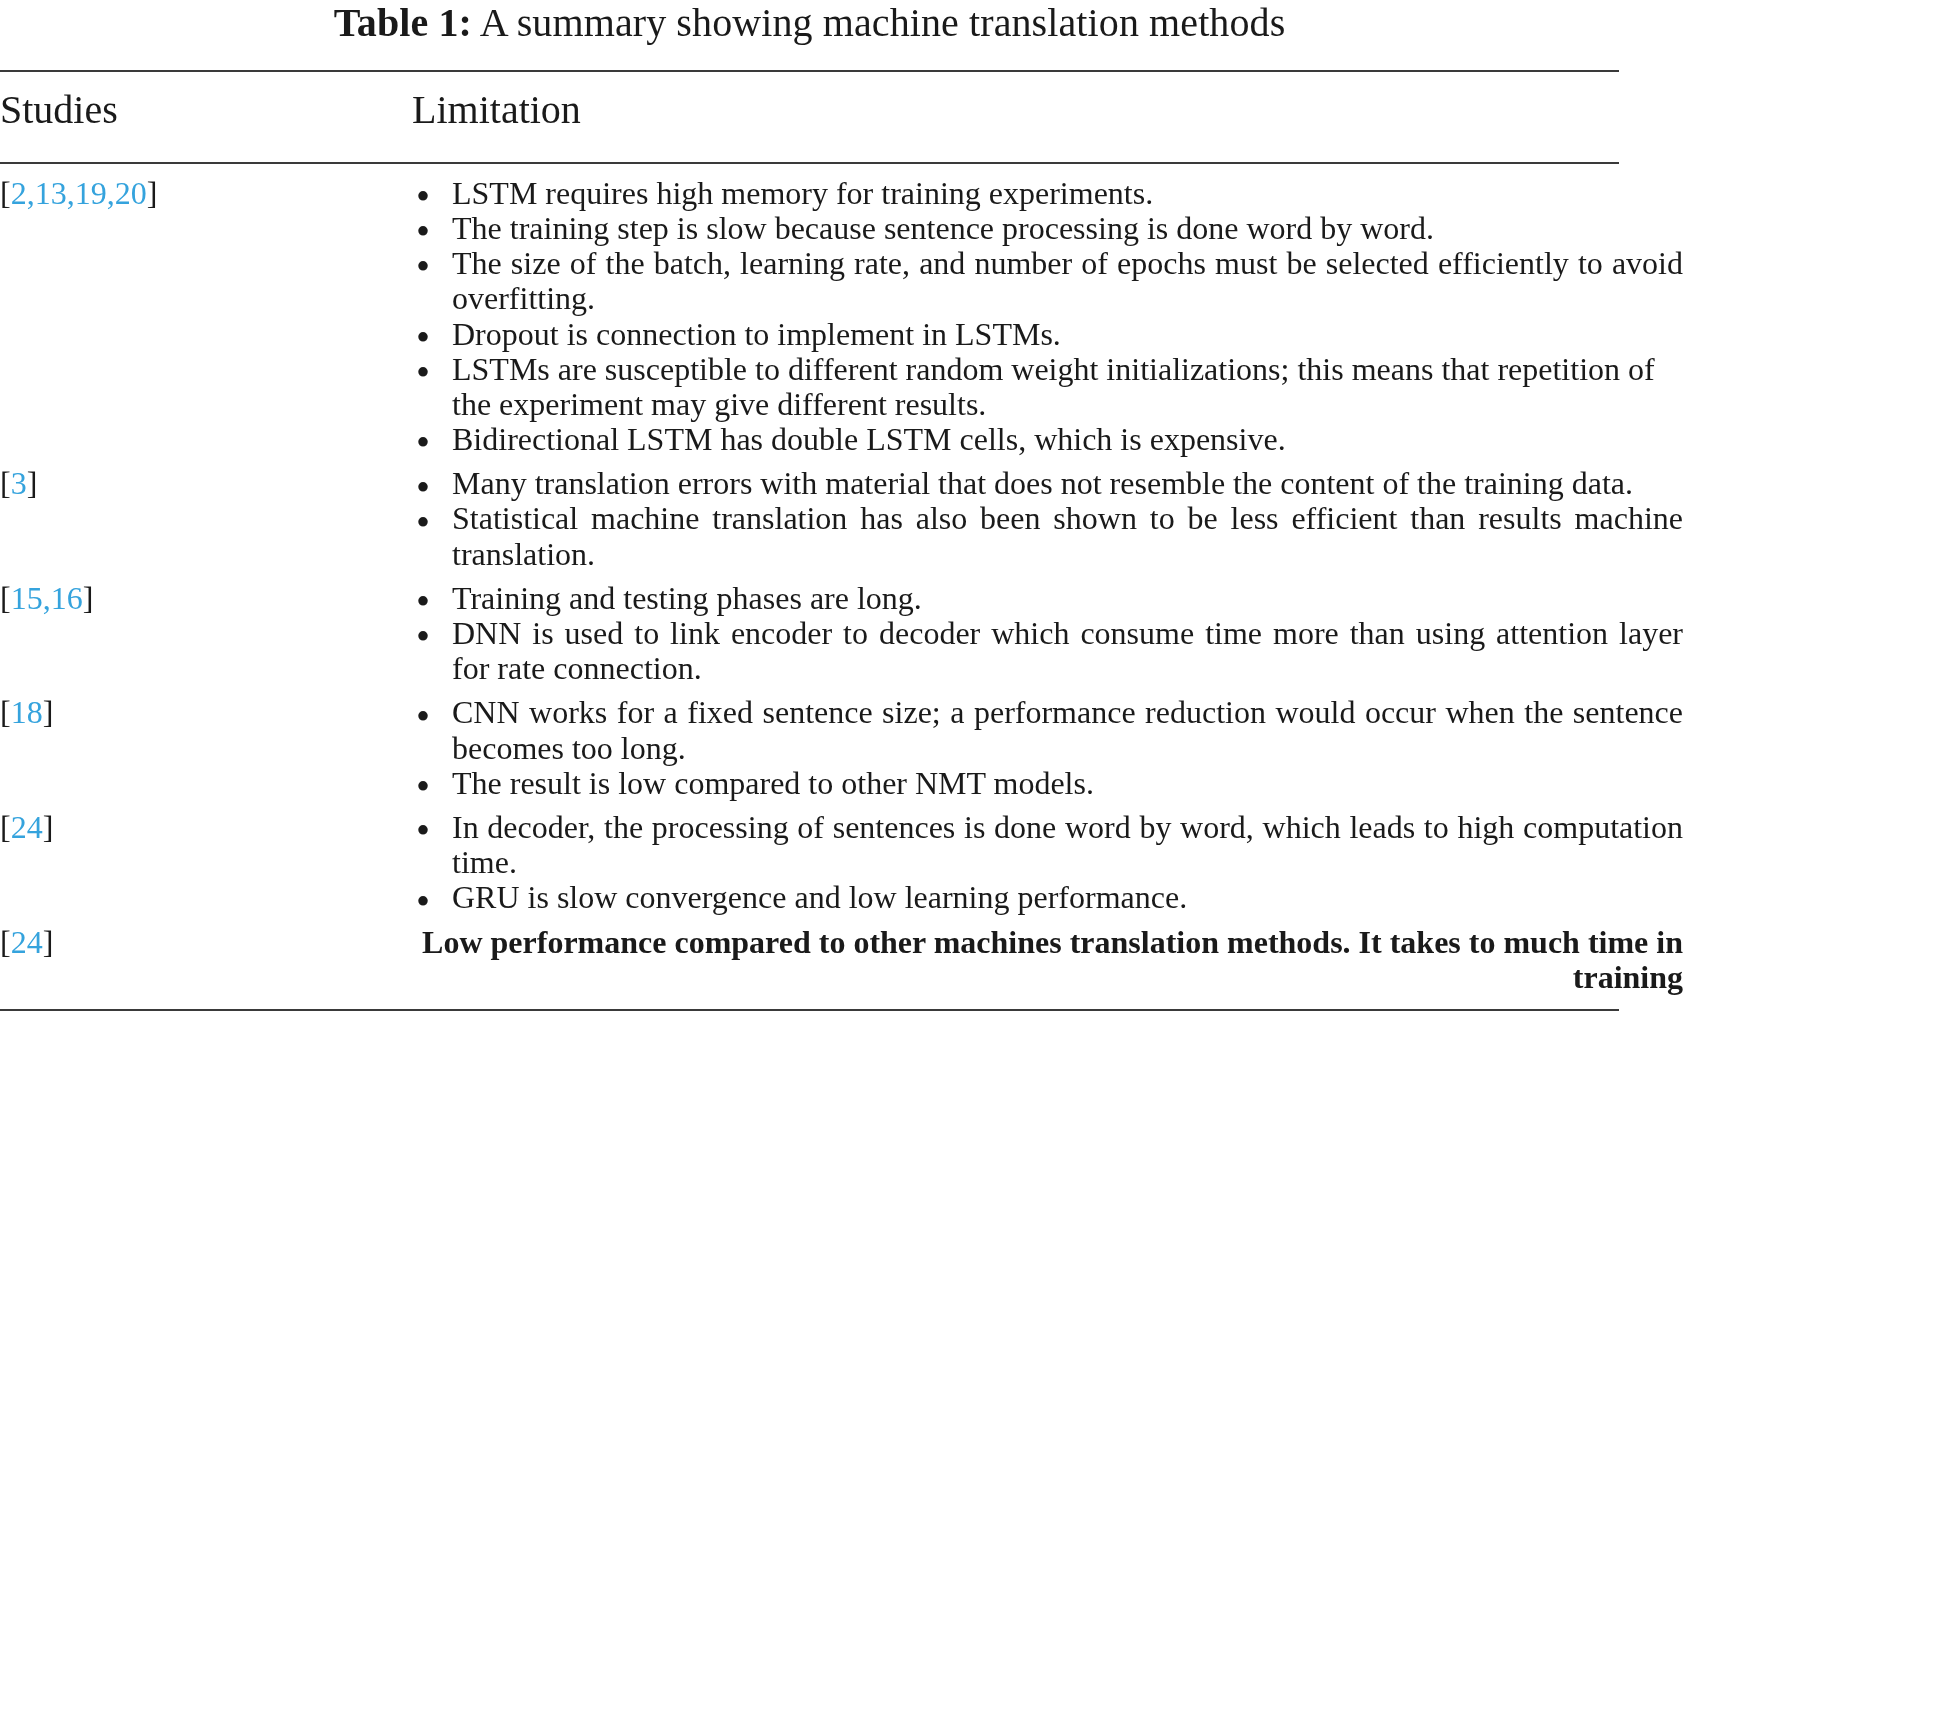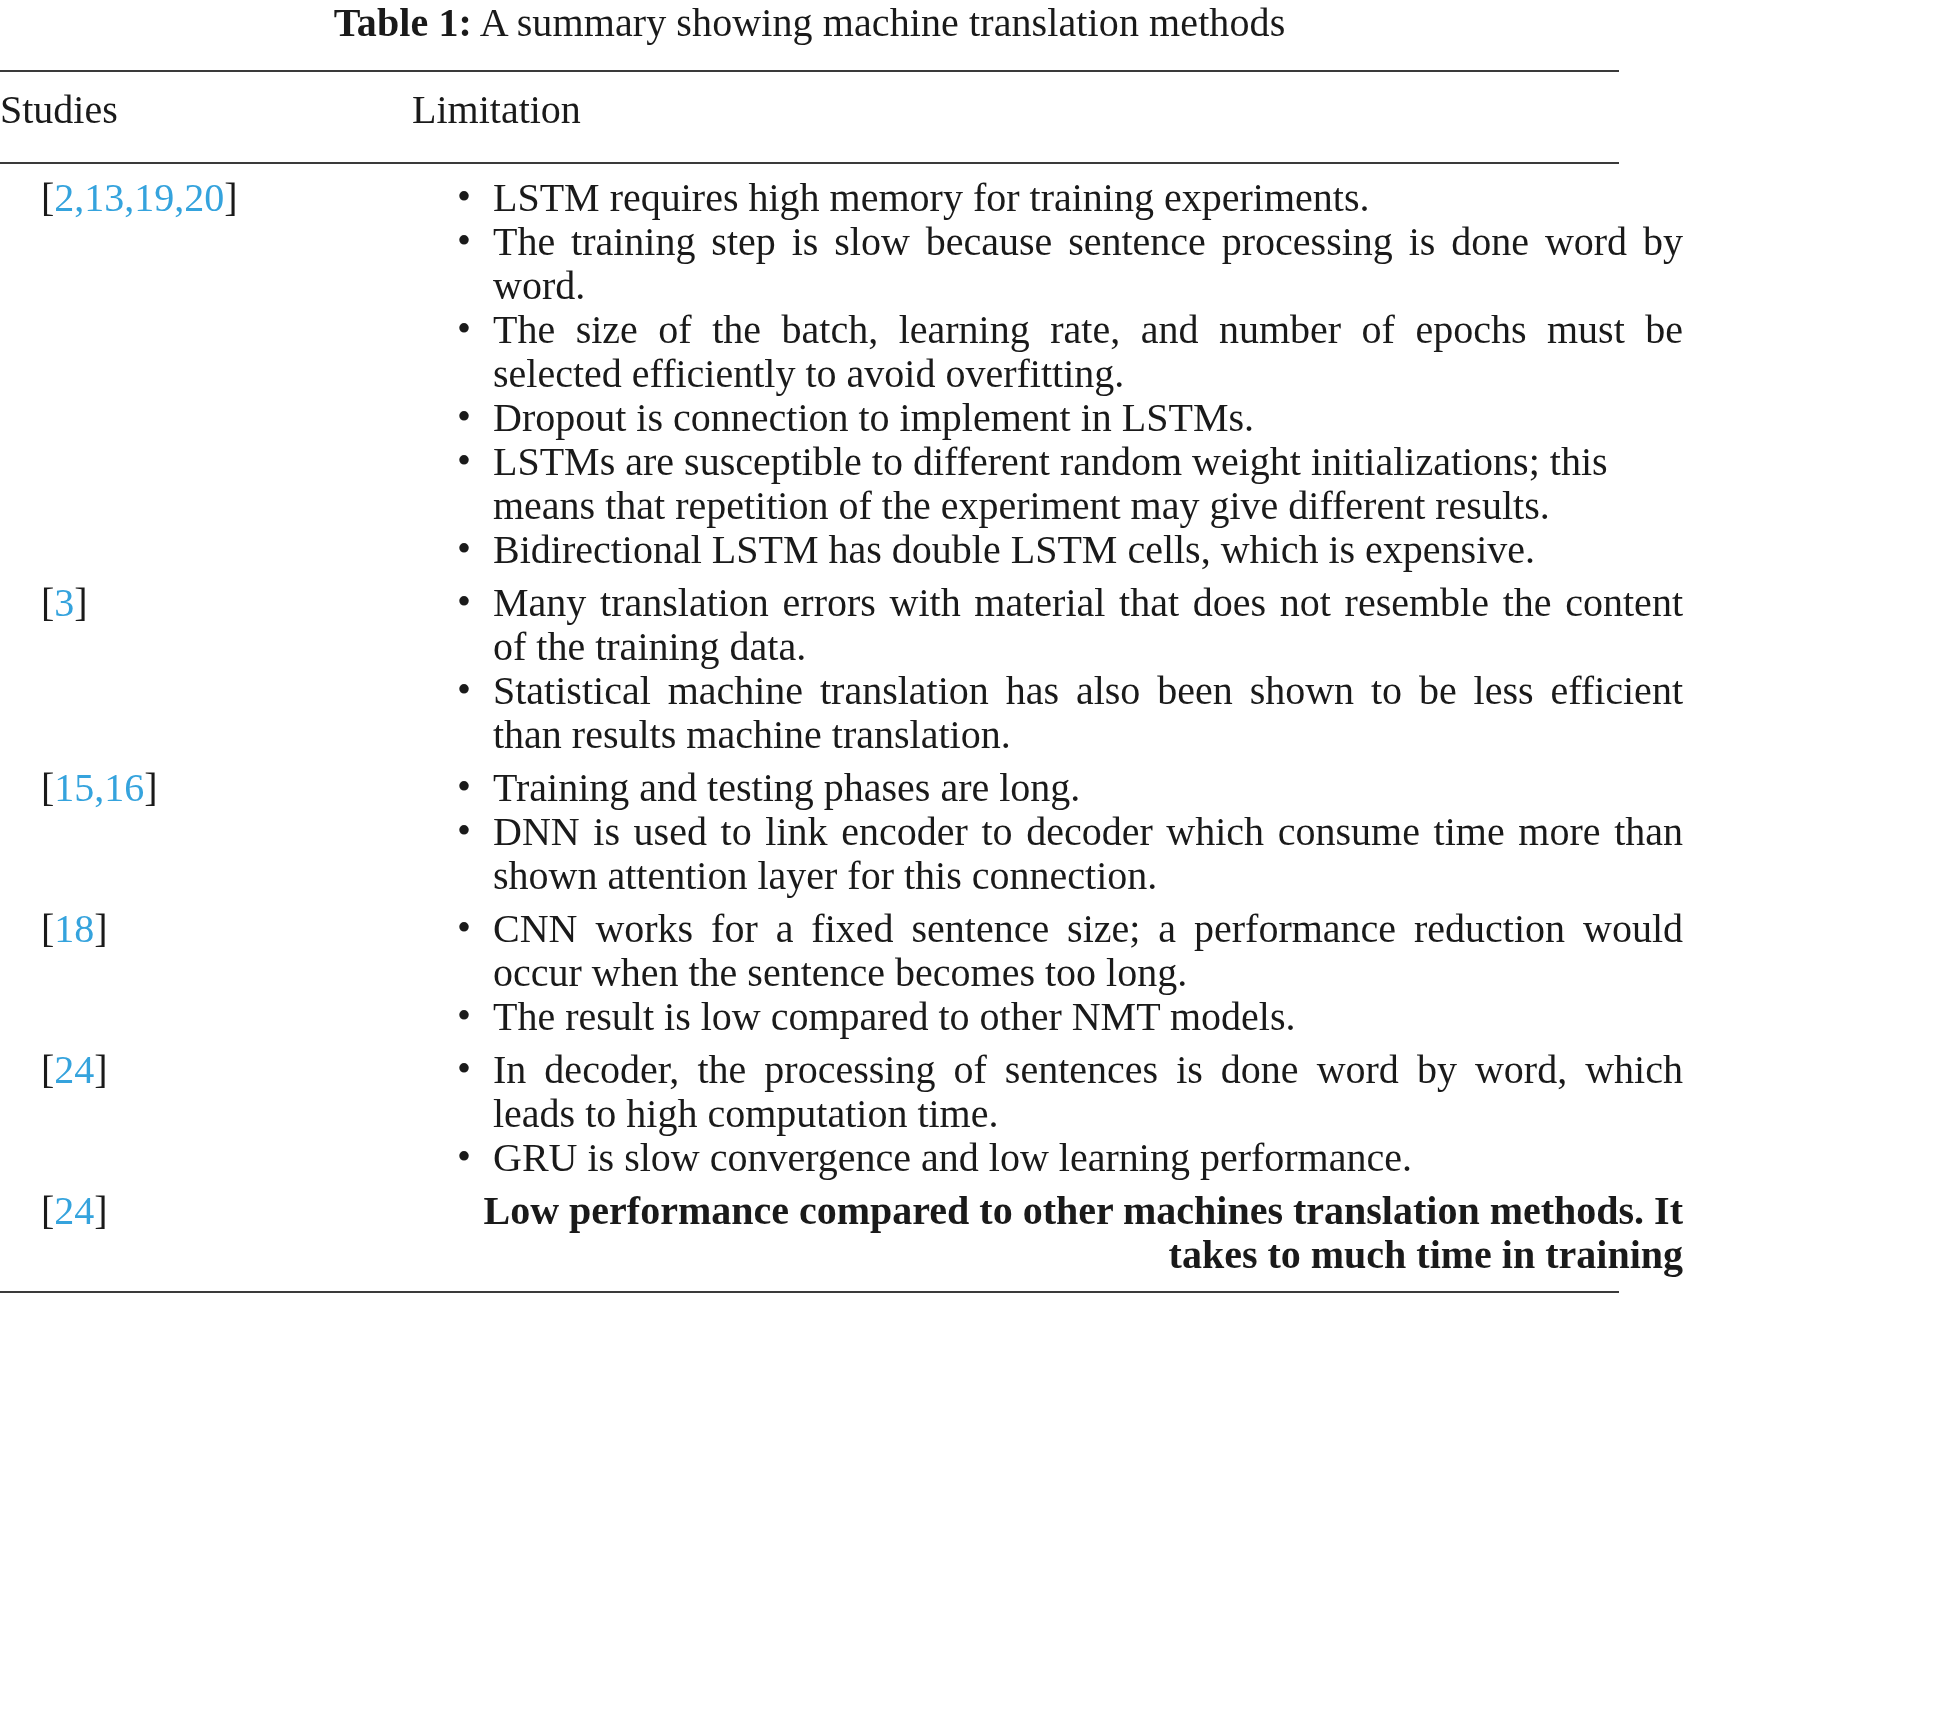--- a/index.html
+++ b/index.html
@@ -63,25 +63,24 @@
 
   .head-row th {
     font-size: 40px;
     line-height: 1.0;
     padding-top: 18px;
     padding-bottom: 32px;
     color: #1a1a1a;
   }
 
   .body-row td {
-    font-size: 40px;
+    font-size: 32px;
     line-height: 1.1;
     padding-top: 0;
     padding-bottom: 0;
-    padding-left: 41px;
   }
   .body-row td.studies {
     padding-top: 9px;
     white-space: nowrap;
     color: #1a1a1a;
   }
   .body-row td.limit {
     padding-top: 9px;
     padding-right: 268px;
   }
@@ -187,21 +186,21 @@
         </td>
       </tr>
 
       <tr class="body-row">
         <td class="studies">
           <span class="cite-brk">[</span><span class="cite-num">15,16</span><span class="cite-brk">]</span>
         </td>
         <td class="limit">
           <ul class="bullets">
             <li class="nojust">Training and testing phases are long.</li>
-            <li>DNN is used to link encoder to decoder which consume time more than shown attention layer for this connection.</li>
+            <li>DNN is used to link encoder to decoder which consume time more than using attention layer for rate connection.</li>
           </ul>
         </td>
       </tr>
 
       <tr class="body-row">
         <td class="studies">
           <span class="cite-brk">[</span><span class="cite-num">18</span><span class="cite-brk">]</span>
         </td>
         <td class="limit">
           <ul class="bullets">

